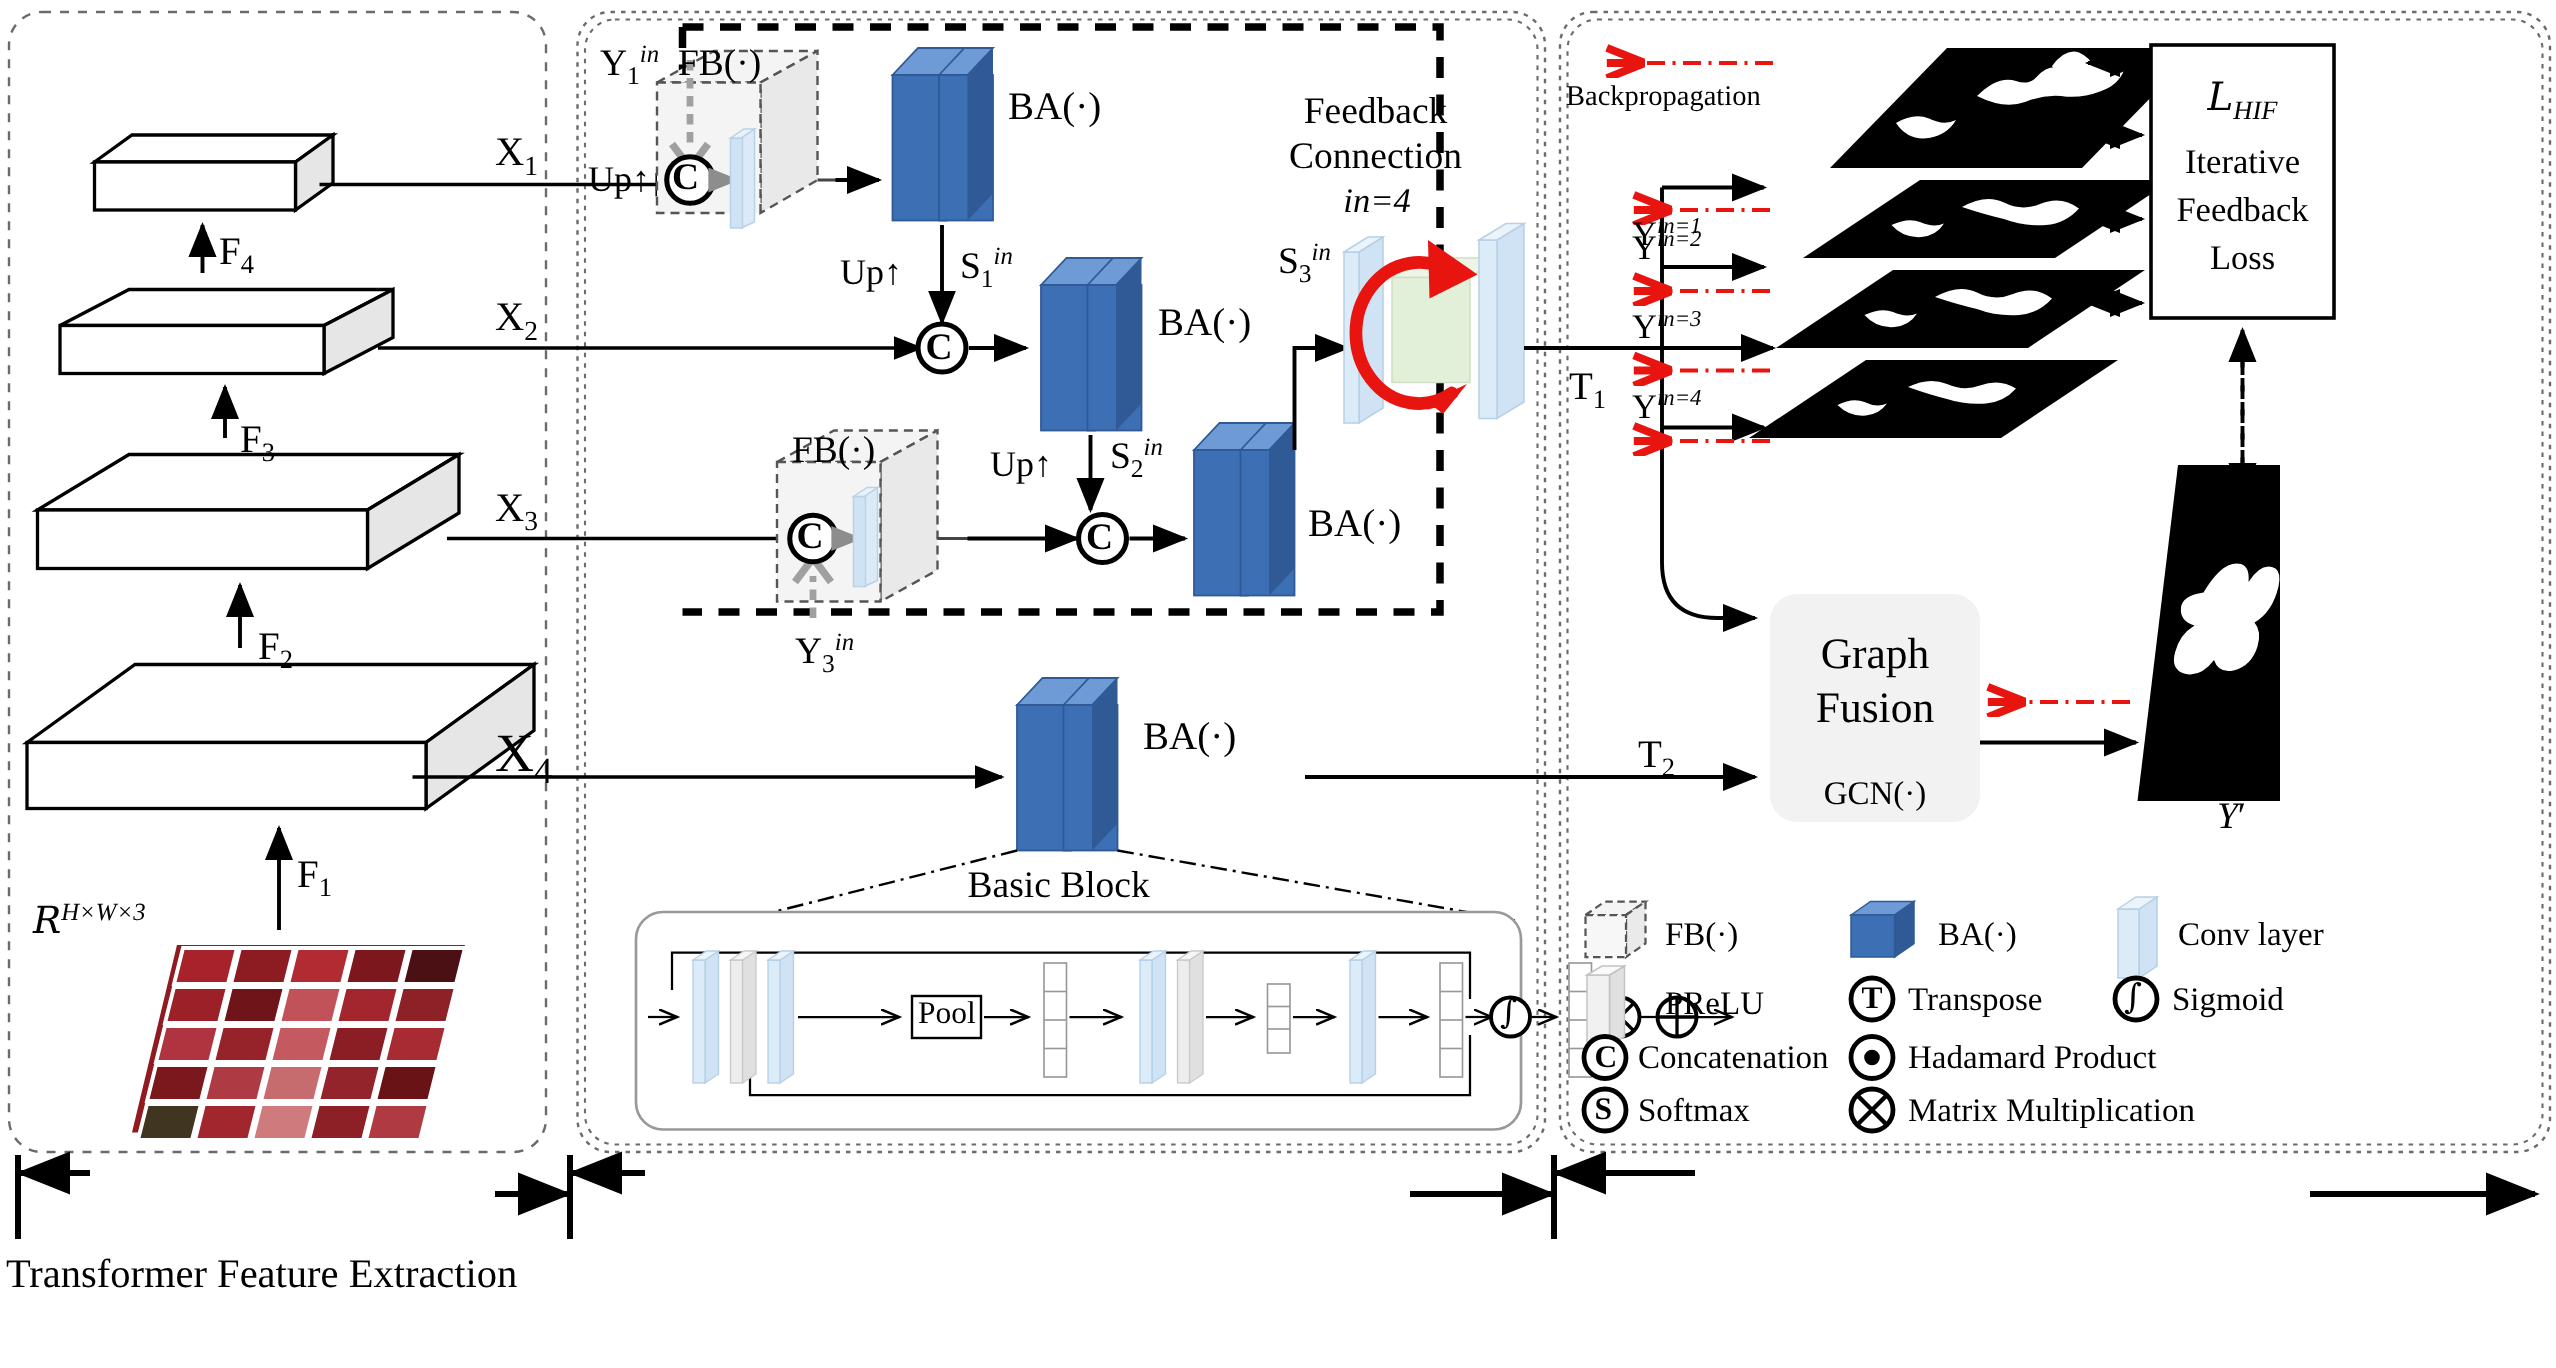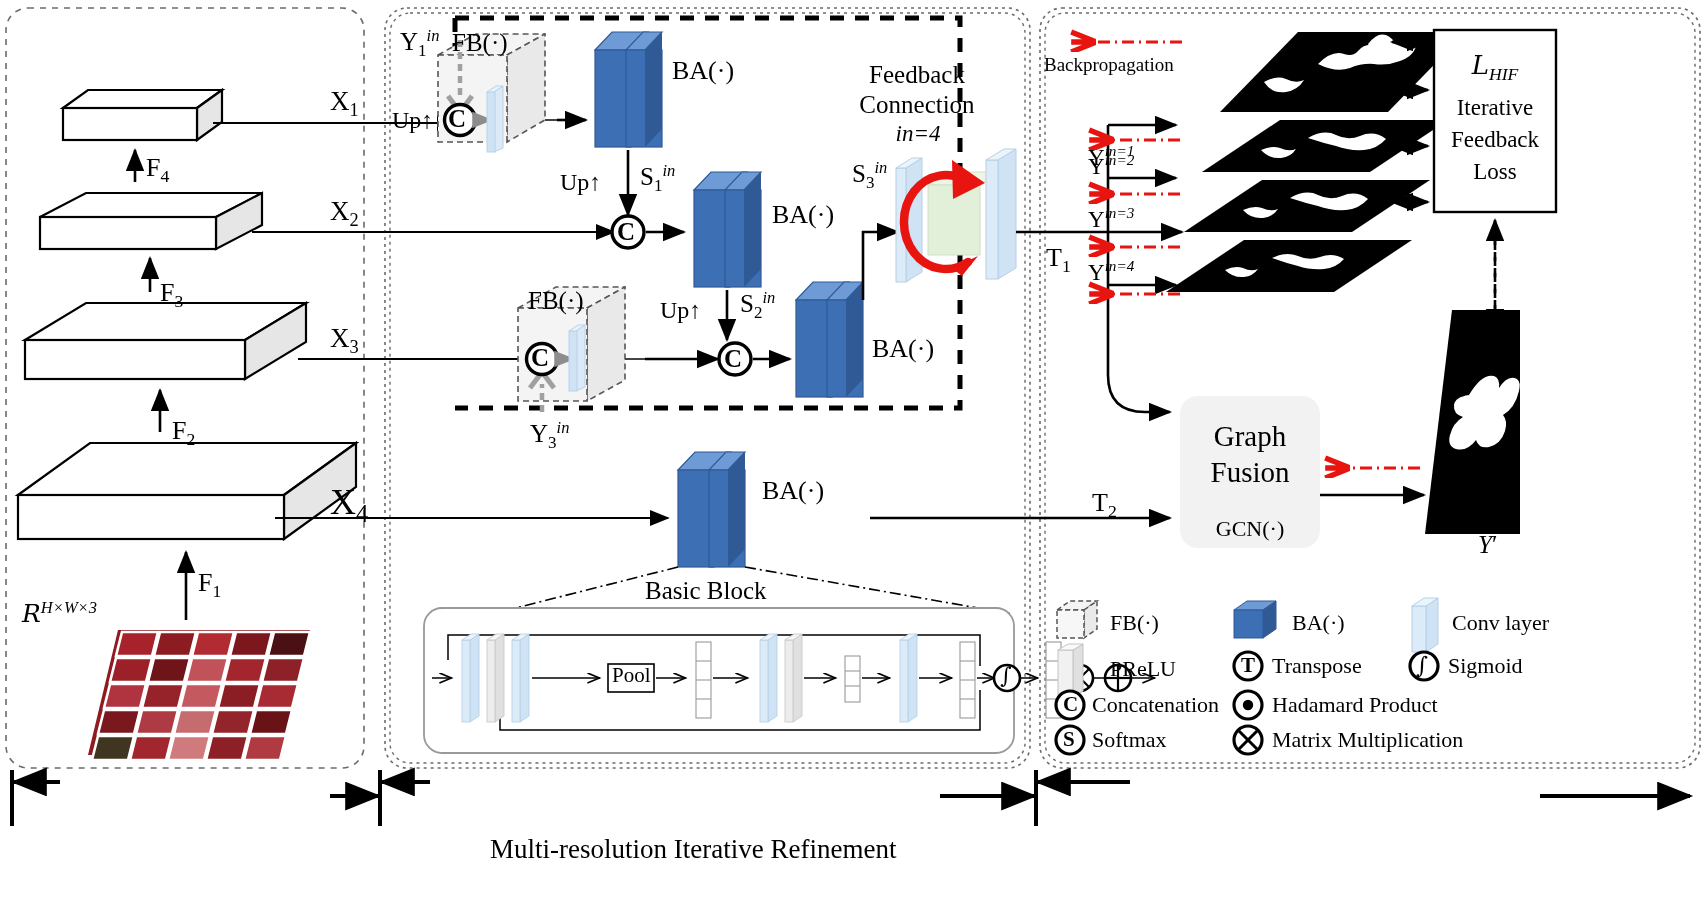--- a/index.html
+++ b/index.html
@@ -640,15 +640,15 @@
 <div class="lbl" style="left:1272px;top:694px;font-size:22px;">Hadamard Product</div>
 <div class="lbl" style="left:1272px;top:729px;font-size:22px;">Matrix Multiplication</div>
 <div class="lbl" style="left:1452px;top:612px;font-size:22px;">Conv layer</div>
 <div class="lbl" style="left:1448px;top:655px;font-size:22px;">Sigmoid</div>
 
 <div class="lbl" style="left:1063px;top:694px;font-size:21px;font-weight:700;">C</div>
 <div class="lbl" style="left:1063px;top:729px;font-size:21px;font-weight:700;">S</div>
 <div class="lbl" style="left:1241px;top:655px;font-size:21px;font-weight:700;">T</div>
 <div class="lbl" style="left:1416px;top:654px;font-size:23px;font-style:italic;font-family:'DejaVu Serif',serif;">∫</div>
 
-<div class="lbl" style="left:490px;top:836px;font-size:27px;">Multi-resolution Iterative Refinement</div>
+<div class="lbl" style="left:4px;top:836px;font-size:27px;">Transformer Feature Extraction</div>
 
 </div>
 
 </body></html>

